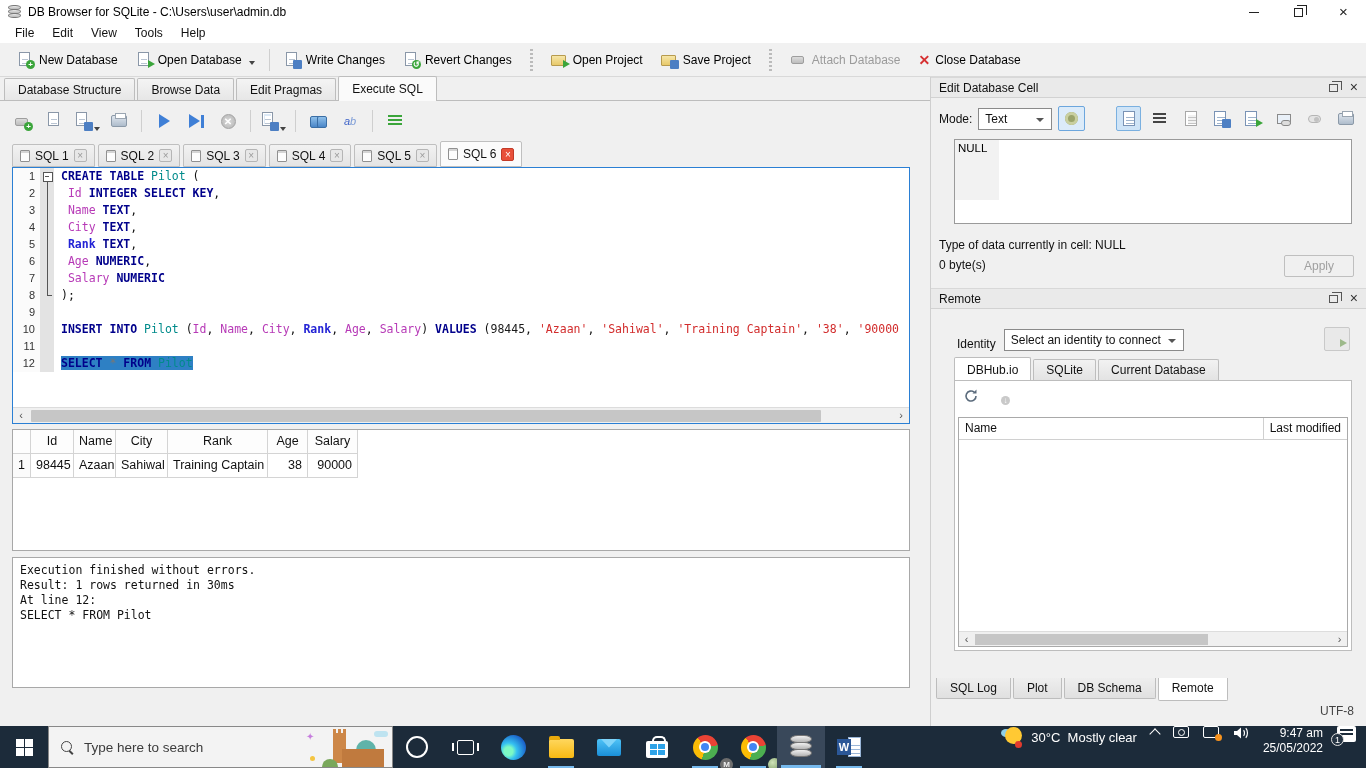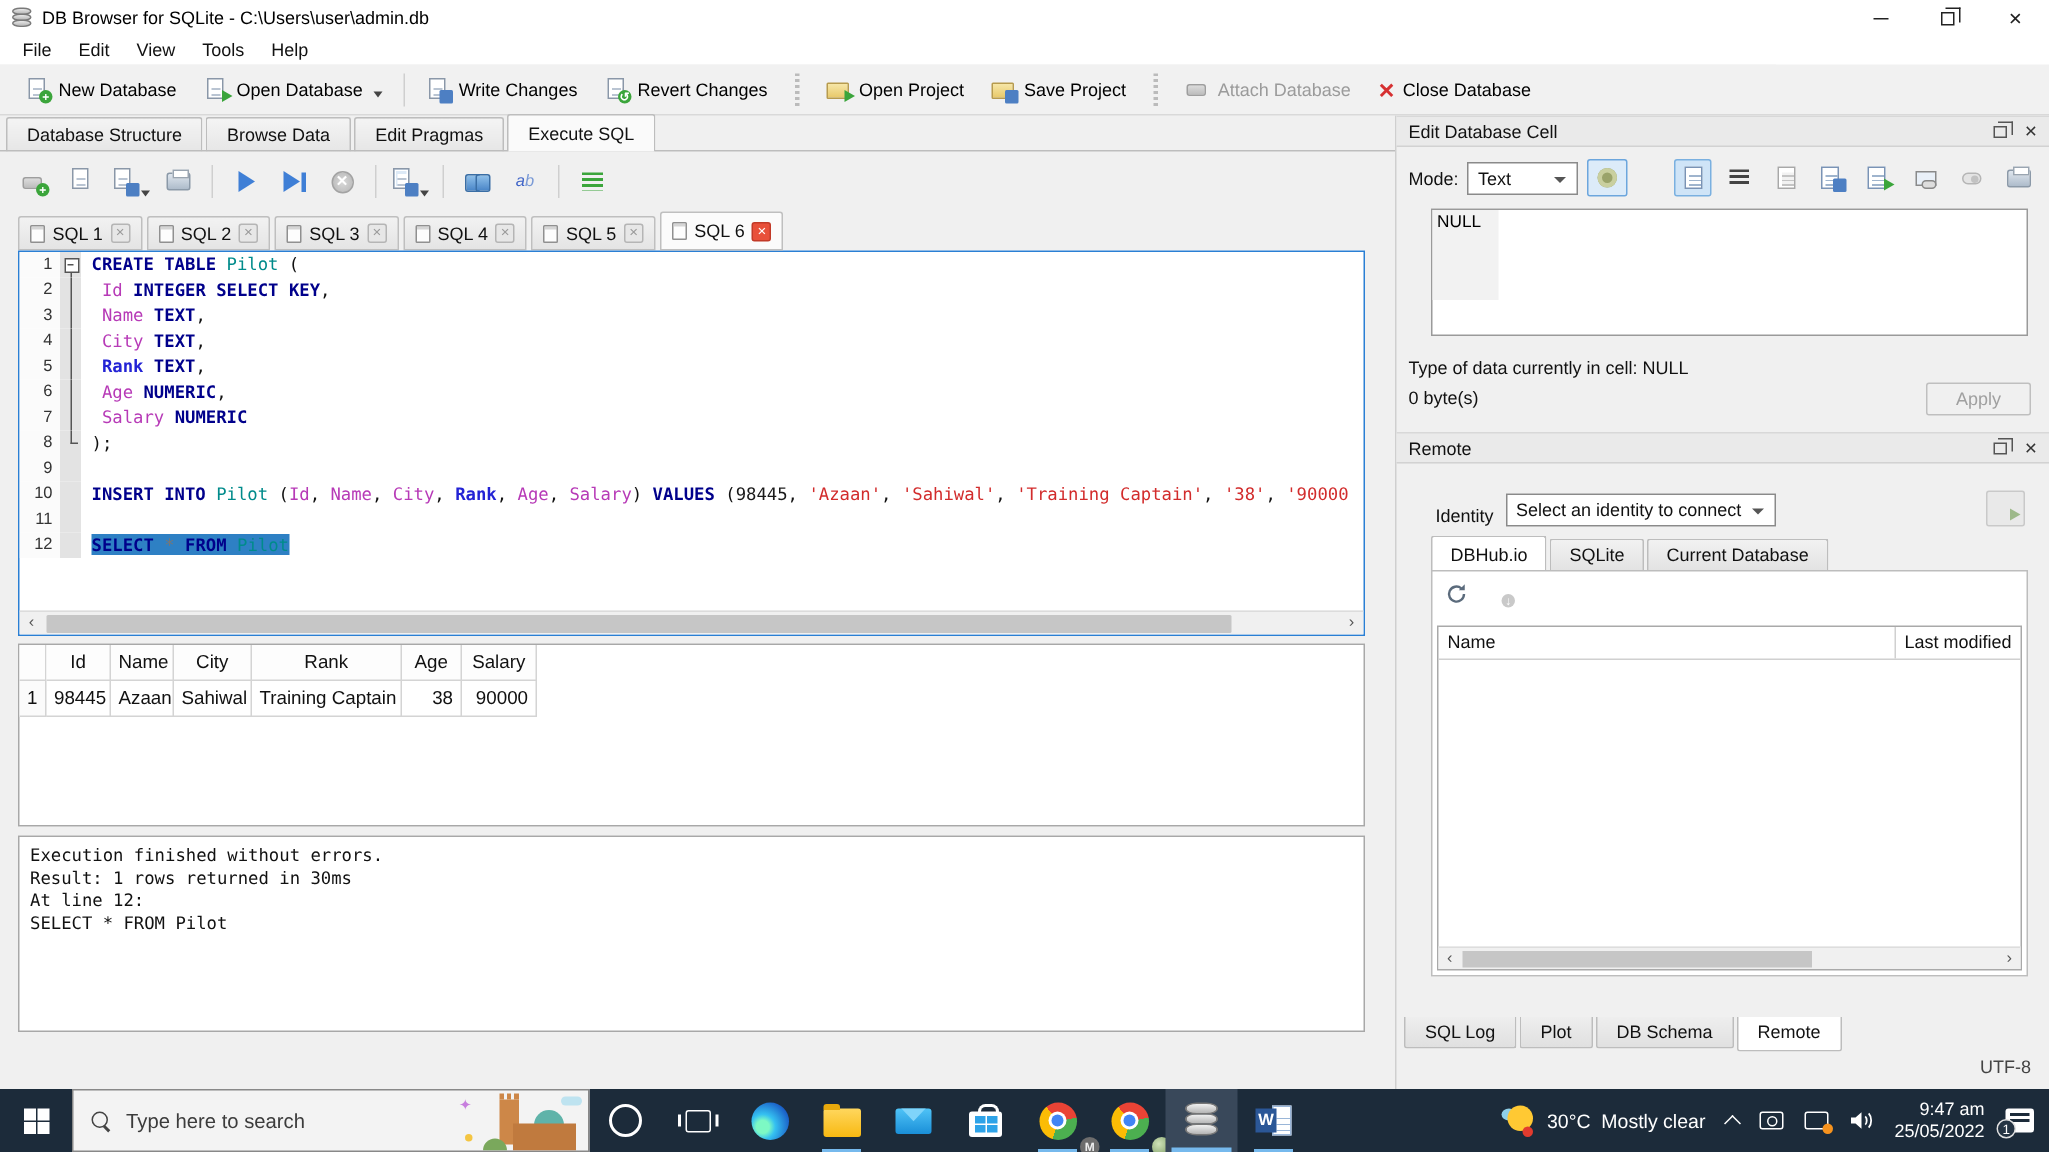--- a/index.html
+++ b/index.html
@@ -209,21 +209,21 @@
 .chromeic::after{content:"";position:absolute;left:8.5px;top:8.5px;width:8px;height:8px;border-radius:50%;background:#4285f4}
 .cbadge{position:absolute;right:-4px;bottom:-3px;width:13px;height:13px;border-radius:50%;background:#6d6d6d;color:#eee;font-size:8px;line-height:13px;text-align:center;font-weight:bold}
 .cbadge.photo{background:radial-gradient(circle at 35% 35%,#cfe3b8,#6e8f55)}
 .dbic i{position:absolute;left:0;width:22px;height:8px;border:1px solid #777;border-radius:50%/70%;background:linear-gradient(#f0f0f0,#b5b5b5)}
 .dbic{position:relative;width:22px;height:24px}
 .dbic i:nth-child(1){top:0}.dbic i:nth-child(2){top:7px}.dbic i:nth-child(3){top:14px}
 .wordic{position:relative;width:24px;height:22px}
 .wordic .pgw{position:absolute;right:0;top:1px;width:13px;height:20px;background:#fff;border:1px solid #9ab6d8;background-image:repeating-linear-gradient(#fff 0 3px,#9ab6d8 3px 4px);background-size:9px 12px;background-position:2px 4px;background-repeat:no-repeat}
 .wordic .wsq{position:absolute;left:0;top:3px;width:14px;height:16px;background:#2b5797;color:#fff;font-weight:bold;font-size:11px;text-align:center;line-height:16px}
 
-.tray{margin-left:auto;display:flex;align-items:center;gap:14px;padding-right:10px}
+.tray{margin-left:auto;display:flex;align-items:flex-start;gap:14px;padding-right:10px}
 .weather{display:flex;align-items:center;gap:8px}
 .moon{position:relative;width:22px;height:22px}
 .moon .m1{position:absolute;left:4px;top:1px;width:17px;height:17px;border-radius:50%;background:#ffc933}
 .moon .m2{position:absolute;left:0;top:3px;width:10px;height:8px;border-radius:50%;background:#8fd0e8}
 .moon .m3{position:absolute;right:1px;bottom:0;width:7px;height:7px;border-radius:50%;background:#e23b2e}
 .wtxt{font-size:13px;color:#fff;white-space:nowrap}
 .chevup{width:8px;height:8px;border-left:1.8px solid #fff;border-top:1.8px solid #fff;transform:rotate(45deg);margin-top:4px}
 .trayic{position:relative;width:16px;height:12px;border:1.4px solid #fff;border-radius:2px}
 .trayic.dot::after{content:"";position:absolute;right:-4px;bottom:-4px;width:7px;height:7px;border-radius:50%;background:#f7931e}
 .trayic.cam::after{content:"";position:absolute;left:4px;top:2px;width:5px;height:5px;border-radius:50%;border:1.4px solid #fff}

